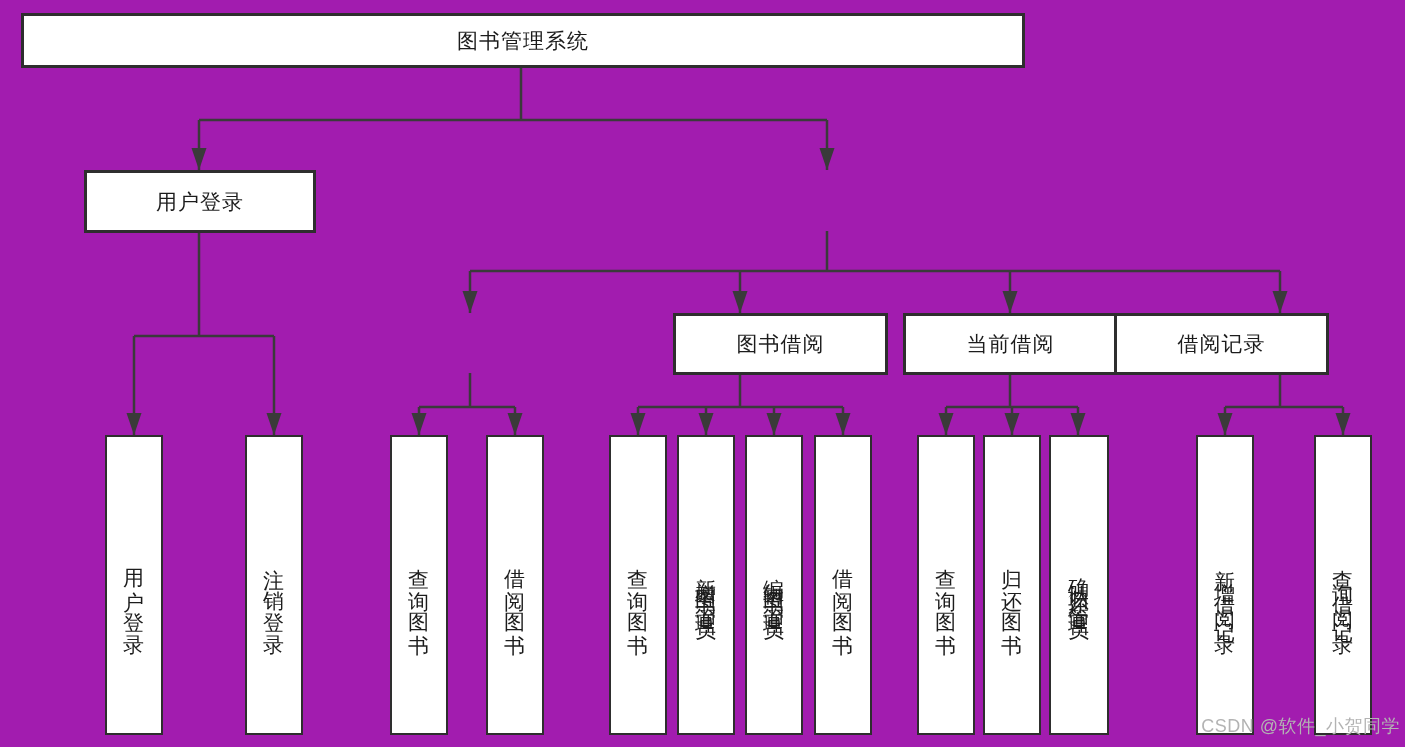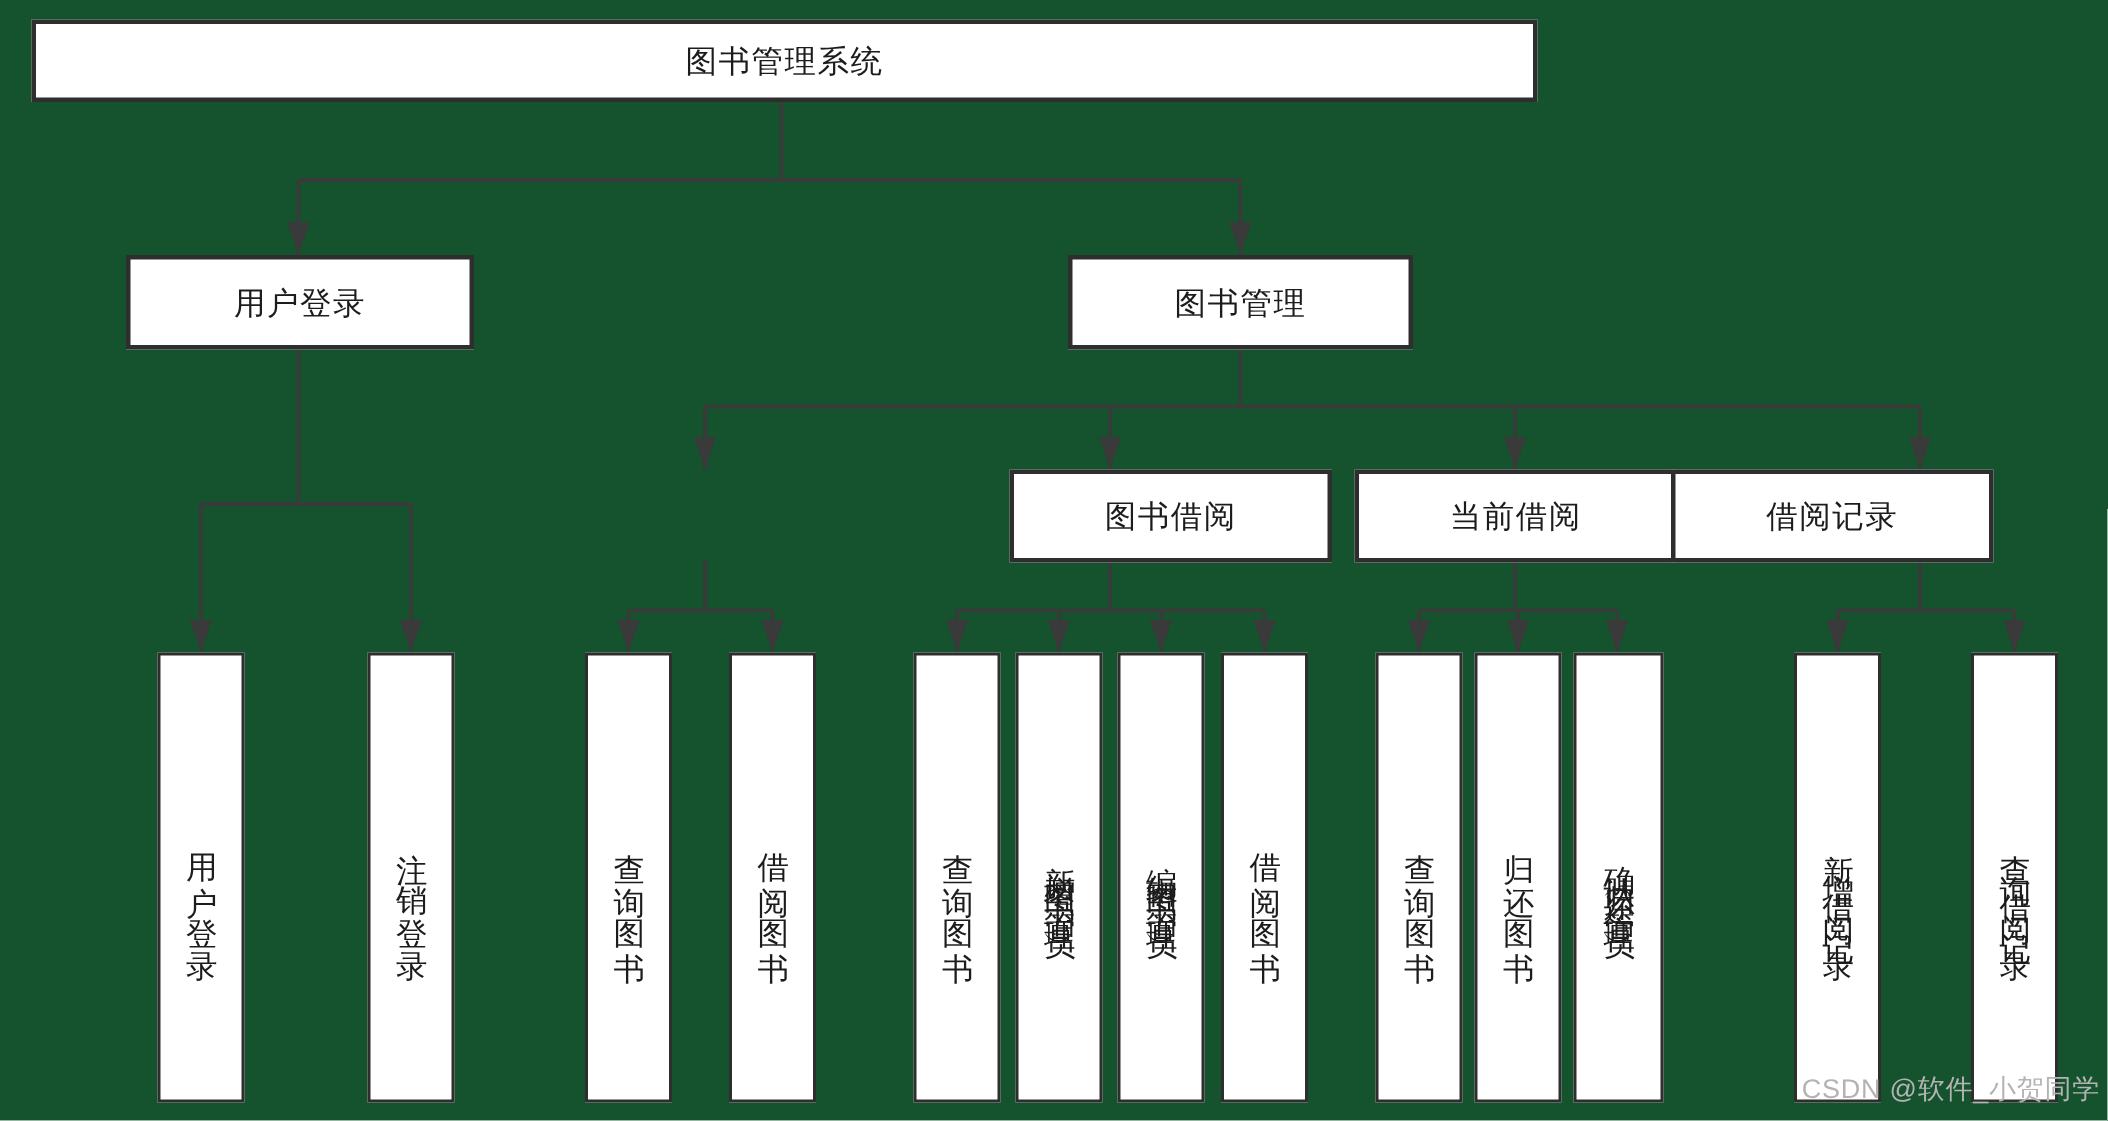--- a/index.html
+++ b/index.html
@@ -1,20 +1,20 @@
 <!DOCTYPE html>
 <html><head>
 <meta charset="utf-8">
 <style>
   html, body { margin: 0; padding: 0; background: #ffffff; }
   #canvas {
     position: relative;
     width: 1405px;
     height: 747px;
-    background: #14532d;
+    background: #a21caf;
     font-family: "Liberation Sans", "DejaVu Sans", sans-serif;
     overflow: hidden;
   }
   #connector-svg {
     position: absolute;
     left: 0; top: 0;
     width: 1405px; height: 747px;
     z-index: 0;
   }
   .hbox {
@@ -109,21 +109,20 @@
 
       <path d="M1280,373 V407 M1225,407 H1343"></path>
       <path d="M1225,407 V435" marker-end="url(#ah)"></path>
       <path d="M1343,407 V435" marker-end="url(#ah)"></path>
     </g>
   </svg>
 
   <div class="hbox" style="left:21px; top:13px; width:1004px; height:55px;">图书管理系统</div>
 
   <div class="hbox" style="left:84px; top:170px; width:232px; height:63px;">用户登录</div>
-  <div class="hbox" style="left:712px; top:170px; width:230px; height:63px;">图书管理</div>
 
   <div class="hbox" style="left:633px; top:313px; width:215px; height:62px;margin-left:40px;">图书借阅</div>
   <div class="hbox" style="left:903px; top:313px; width:215px; height:62px;">当前借阅</div>
   <div class="hbox" style="left:1114px; top:313px; width:215px; height:62px;">借阅记录</div>
 
   <div class="leaf" style="left:105px;">
     <span class="vtext sp4">用户登录</span>
   </div>
   <div class="leaf" style="left:245px;">
     <span class="vtext sp4">注销登录</span>

